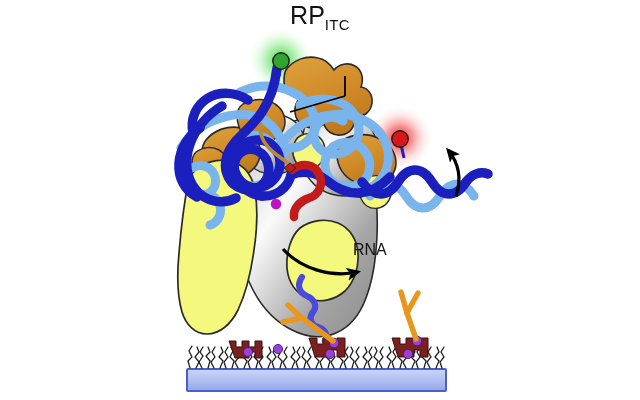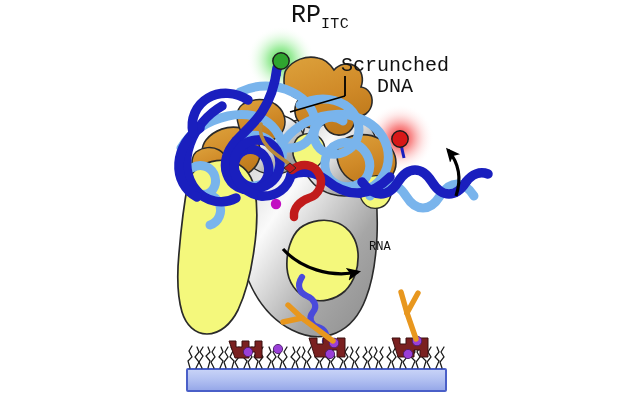--- a/index.html
+++ b/index.html
@@ -1,26 +1,26 @@
 <!DOCTYPE html>
 <html><head>
 <meta charset="utf-8">
 <style>
   html,body{margin:0;padding:0;background:#ffffff;}
   body{width:640px;height:400px;overflow:hidden;
        font-family:"Liberation Sans",sans-serif;color:#000;}
   #stage{position:relative;width:640px;height:400px;background:#ffffff;}
   svg#fig{position:absolute;left:0;top:0;width:640px;height:400px;display:block;}
-  .lbl{position:absolute;font-family:Liberation Mono, monospace;color:#111;
+  .lbl{position:absolute;font-family:Liberation Sans, sans-serif;color:#111;
        white-space:nowrap;line-height:1.08;}
   #title{left:0;top:2px;width:640px;text-align:center;font-size:25px;}
   #title .sub{font-size:15px;vertical-align:sub;letter-spacing:.3px;}
   #scrunched{left:341px;top:55px;font-size:20px;}
   #scrunched .l2{display:block;text-align:center;margin-top:-1px;}
-  #rnarel{left:369px;top:241px;font-size:12px;}
+  #rnarel{left:353px;top:241px;font-size:16px;}
   #rnarel .l2{display:block;margin-top:-1px;}
 </style>
 </head>
 <body>
 
 <div id="stage">
 
   <svg id="fig" viewBox="0 0 640 400">
     <defs>
       <radialGradient id="greenGlow" cx="50%" cy="50%" r="50%">
@@ -276,22 +276,18 @@
       <path d="M416,339 L407,313"></path>
       <path d="M407,313 L401,292"></path>
       <path d="M407,313 L418,293"></path>
     </g>
   </svg>
 
   <div class="lbl" id="title">
     <span>RP</span><span class="sub">ITC</span>
   </div>
 
-  <div class="lbl" id="scrunched">
-    <span>Scrunched</span>
-    <span class="l2">DNA</span>
-  </div>
 
   <div class="lbl" id="rnarel">
     <span>RNA</span>
   </div>
 
 </div>
 
 </body></html>

